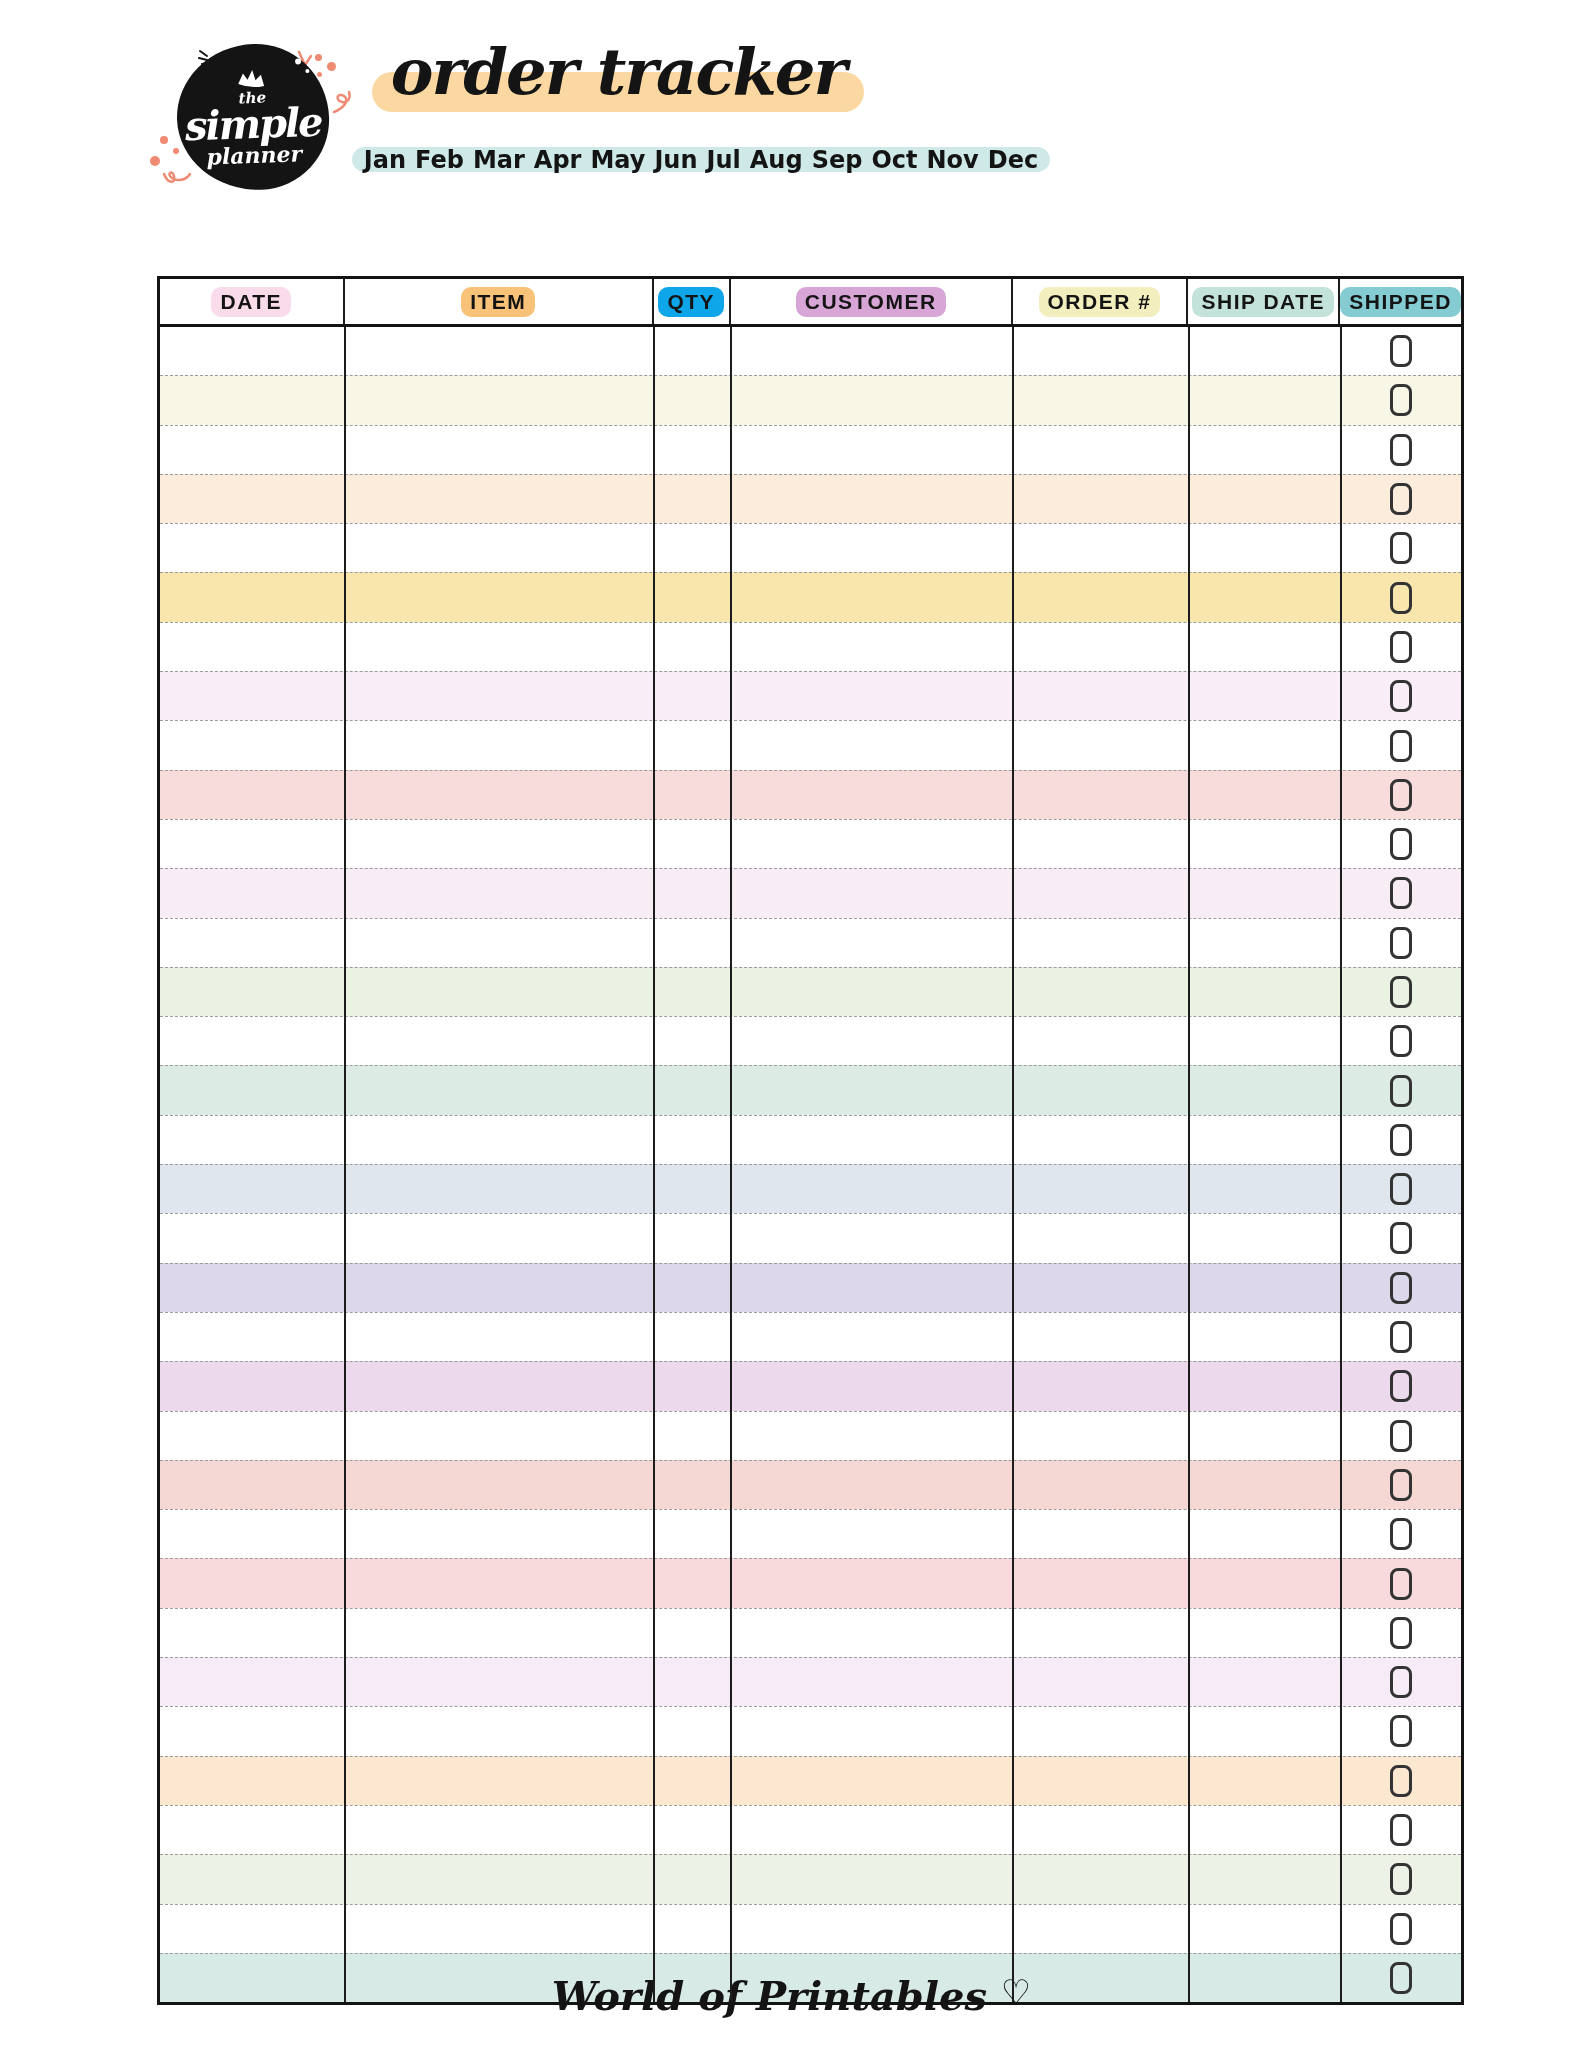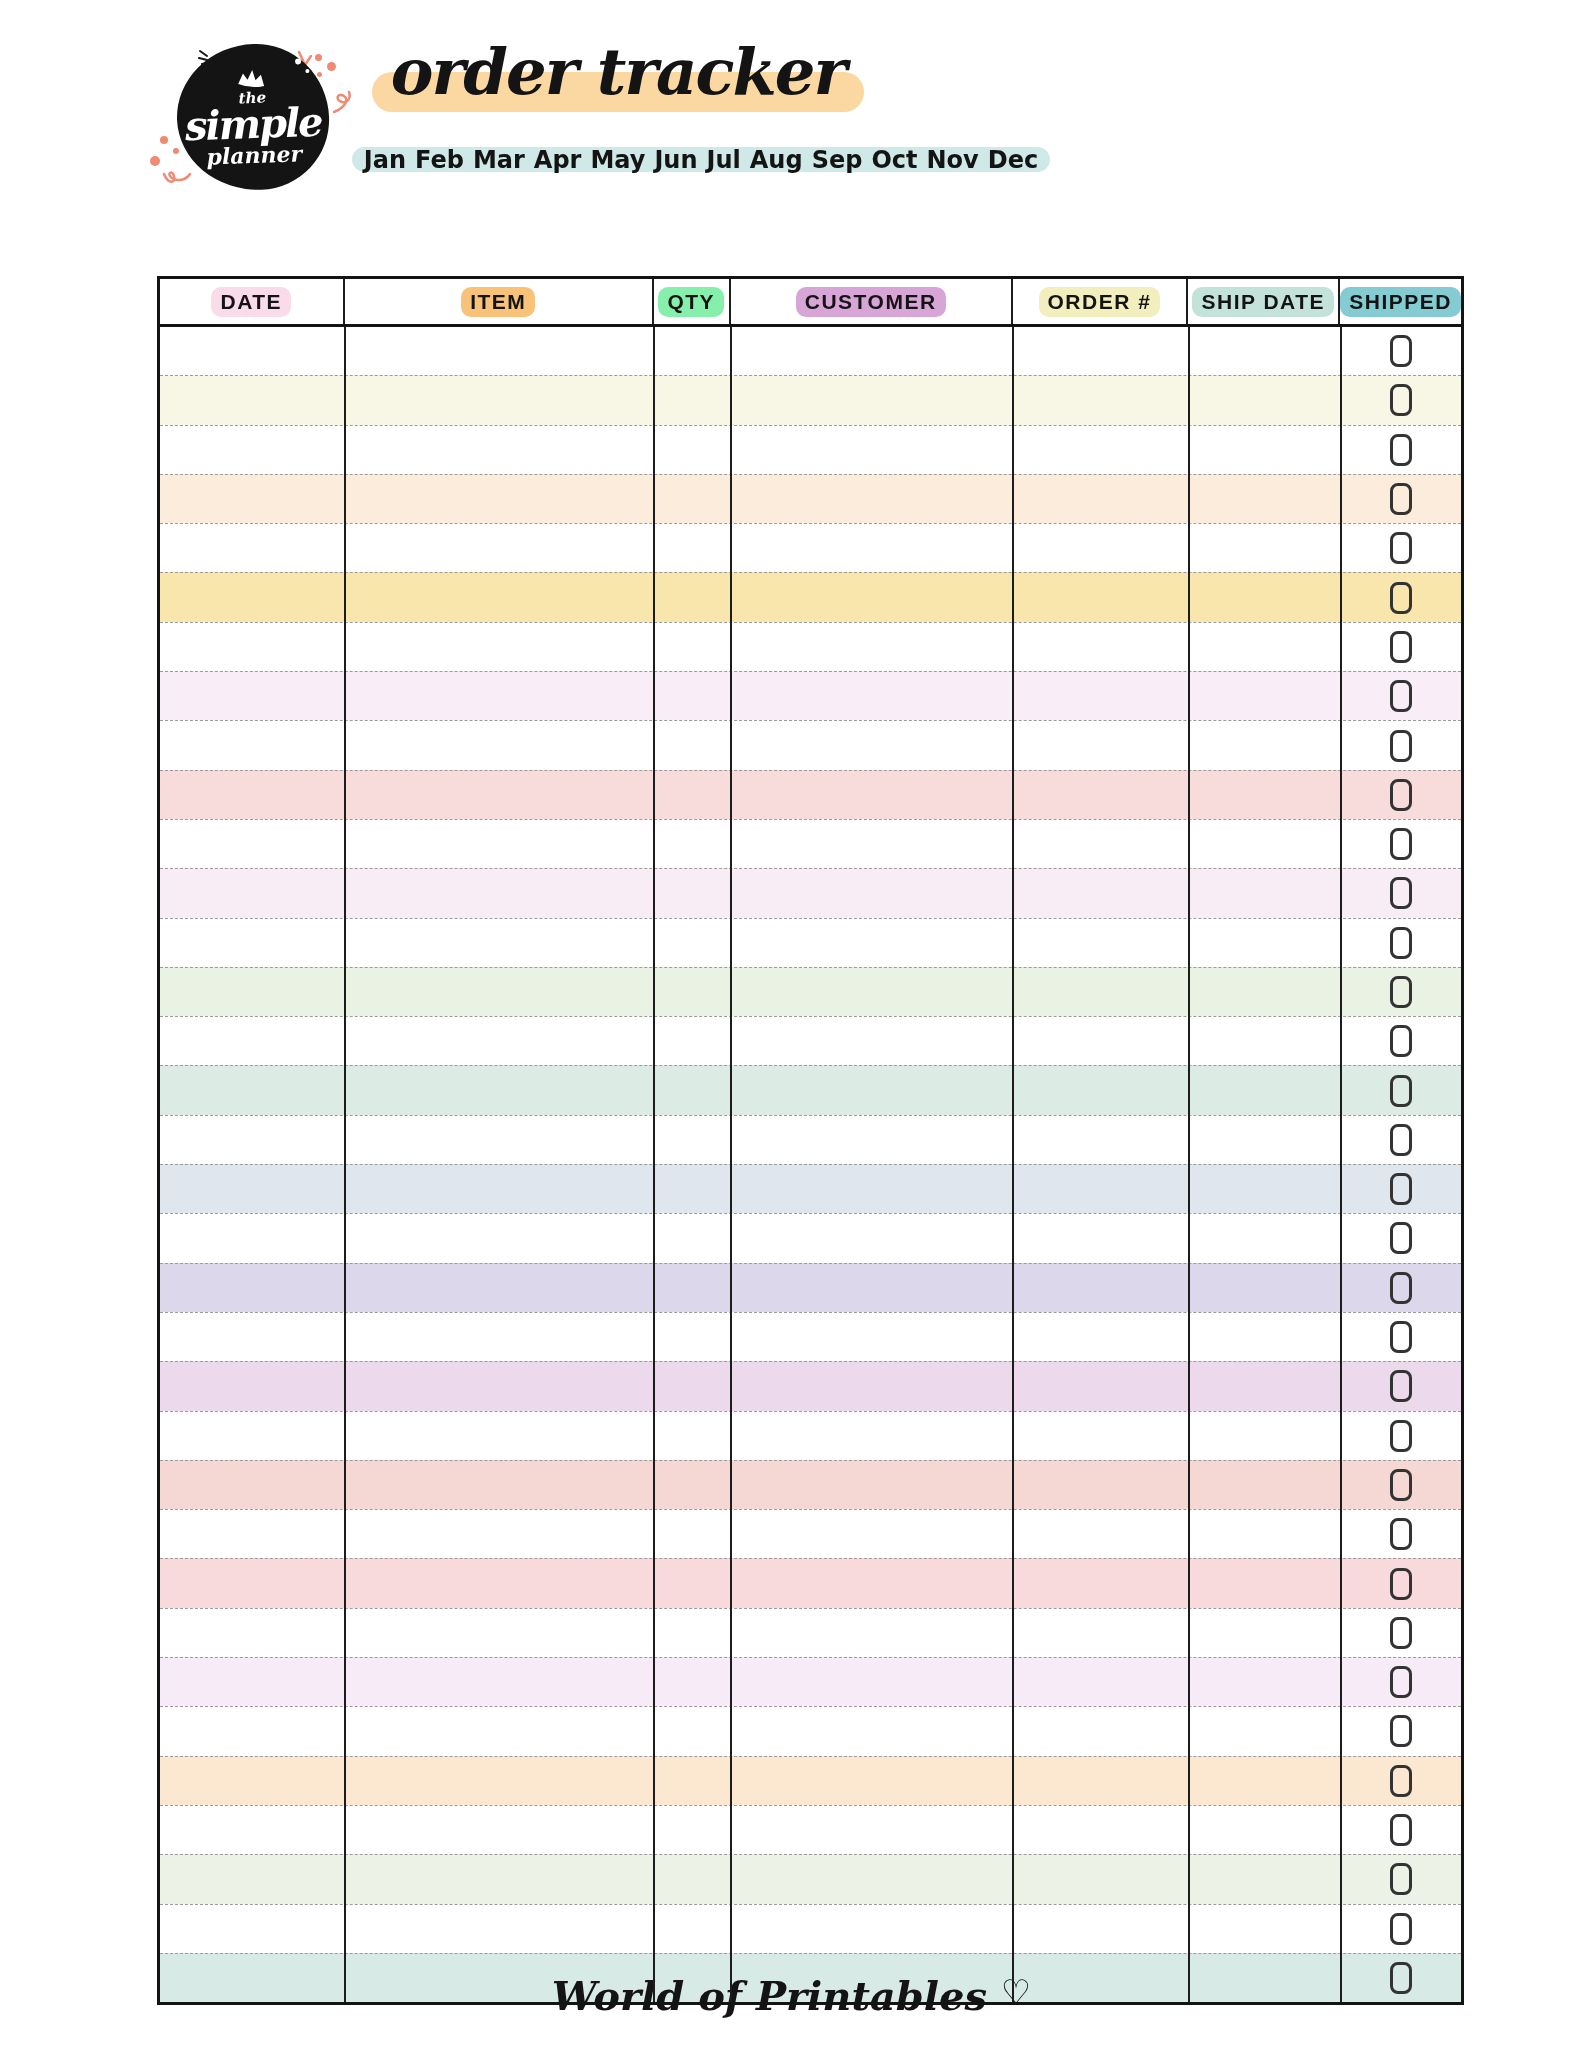--- a/index.html
+++ b/index.html
@@ -139,21 +139,21 @@
 
   <div class="tracker">
     <div class="thead" style="grid-template-columns: 14.2fr 23.8fr 5.9fr 21.7fr 13.5fr 11.7fr 9.2fr;">
         <div class="th">
           <span class="th-pill" style="background: rgb(250, 219, 233);">DATE</span>
         </div>
         <div class="th">
           <span class="th-pill" style="background: rgb(248, 194, 121);">ITEM</span>
         </div>
         <div class="th">
-          <span class="th-pill" style="background: #86efac;">QTY</span>
+          <span class="th-pill" style="background: #0ea5e9;">QTY</span>
         </div>
         <div class="th">
           <span class="th-pill" style="background: rgb(215, 166, 214);">CUSTOMER</span>
         </div>
         <div class="th">
           <span class="th-pill" style="background: rgb(243, 238, 190);">ORDER #</span>
         </div>
         <div class="th">
           <span class="th-pill" style="background: rgb(195, 226, 218);">SHIP DATE</span>
         </div>

